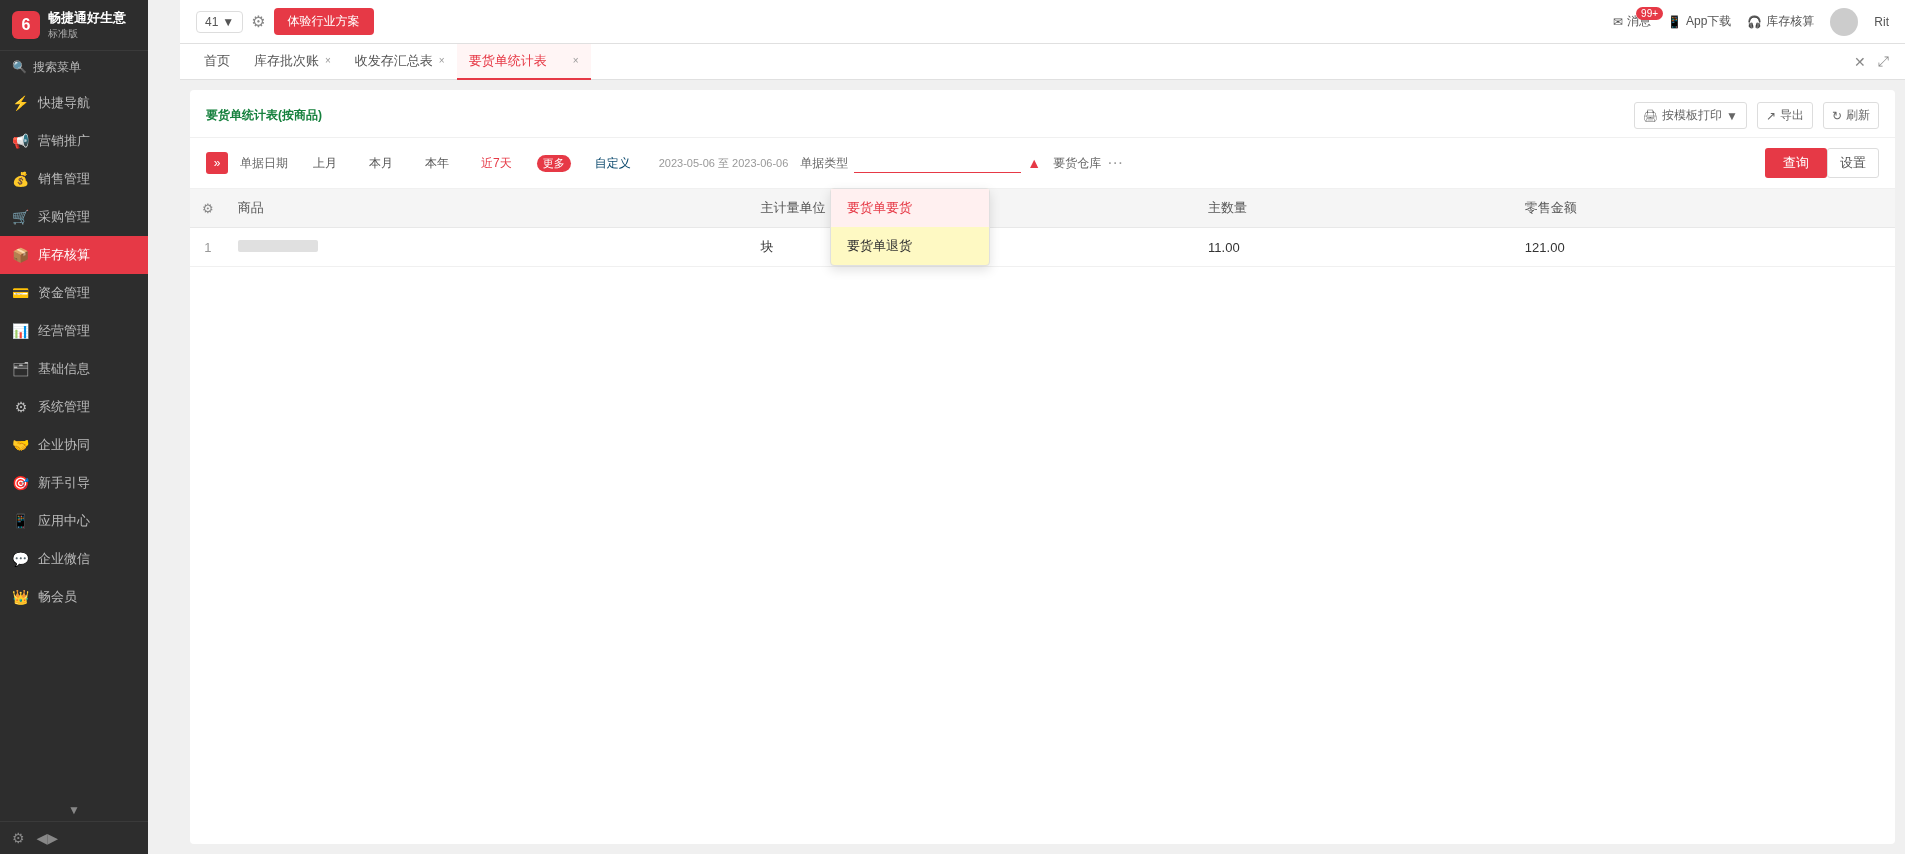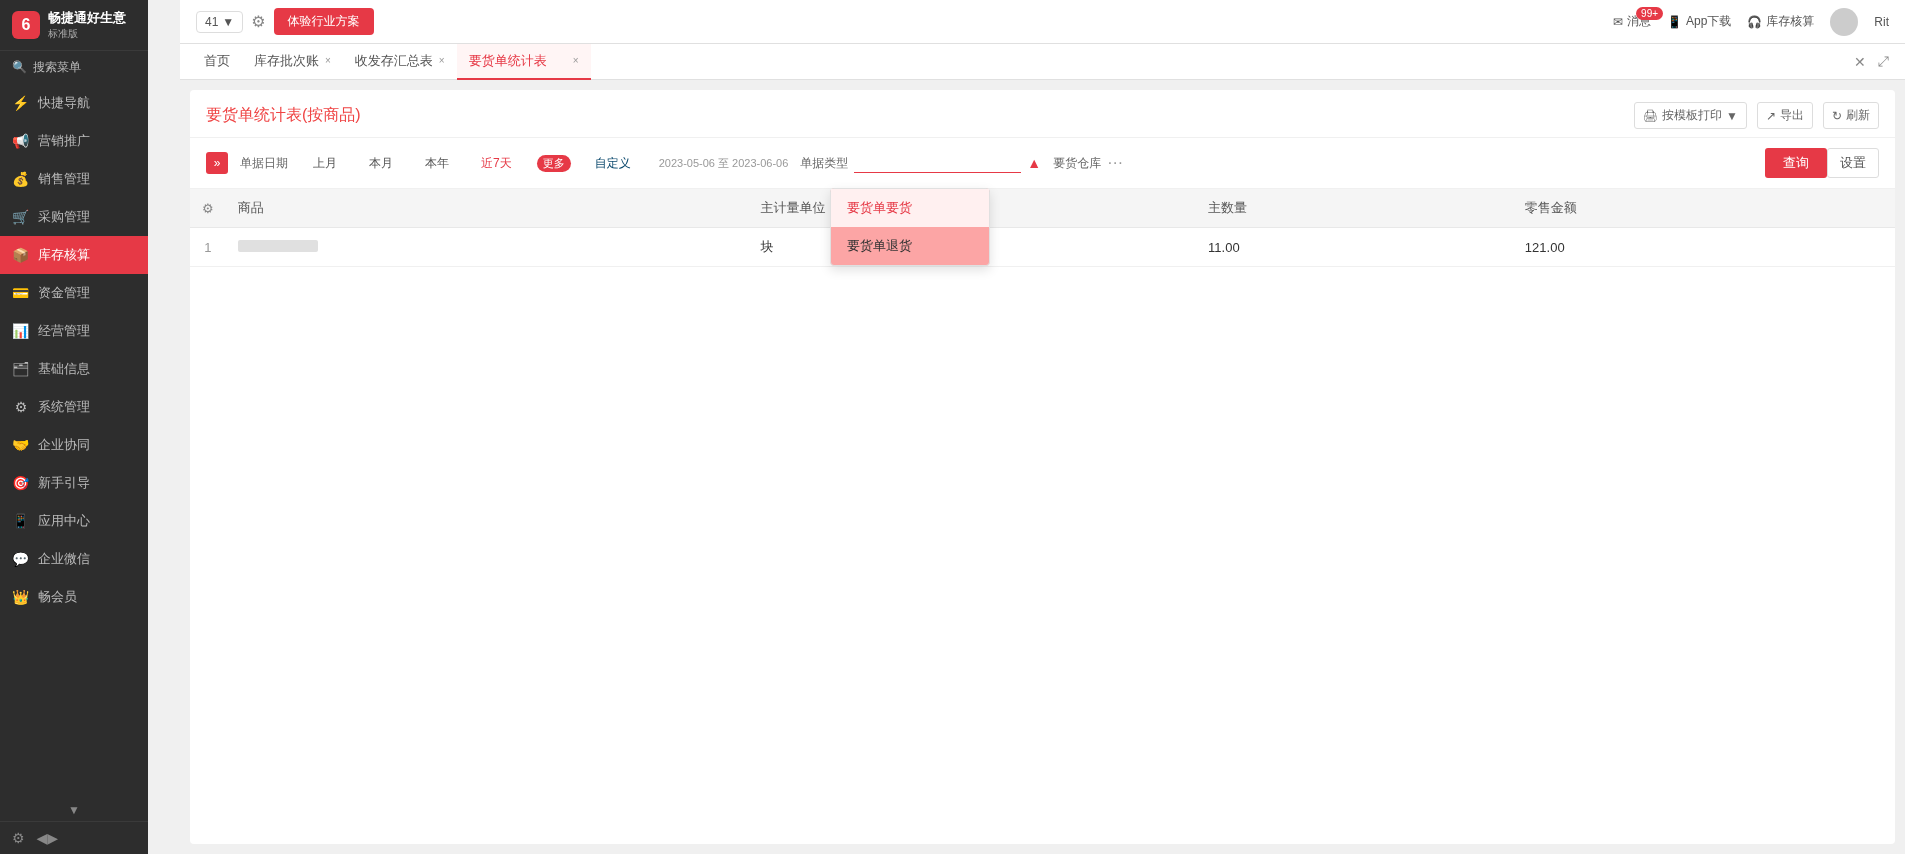--- a/index.html
+++ b/index.html
@@ -147,21 +147,21 @@
       margin: 10px;
       border-radius: 4px;
       min-height: calc(100% - 20px);
     }
 
     .page-header {
       display: flex; align-items: center; justify-content: space-between;
       padding: 12px 16px 8px;
       border-bottom: 1px solid #f0f0f0;
     }
-    .page-title { font-size: 16px; font-weight: normal; color: #ef4444; }
+    .page-title { font-size: 12px; font-weight: bold; color: #15803d; }
     .page-actions { display: flex; align-items: center; gap: 10px; }
     .action-btn {
       display: flex; align-items: center; gap: 4px;
       font-size: 12px; color: #666; cursor: pointer;
       padding: 4px 8px; border: 1px solid #ddd; border-radius: 3px;
       background: #fff;
     }
 
     
     .filter-bar {
@@ -213,21 +213,21 @@
     .settings-btn {
       background: #fff; color: #555; border: 1px solid #ddd; border-radius: 3px;
       padding: 5px 12px; cursor: pointer; font-size: 13px;
     }
 
     
     .dropdown-menu {
       position: absolute;
       top: 100%;
       left: 640px;
-      background: #fca5a5;
+      background: #fef9c3;
       border: 1px solid #e0e0e0;
       border-radius: 4px;
       box-shadow: 0 4px 12px rgba(0,0,0,0.12);
       z-index: 100;
       min-width: 160px;
     }
     .dropdown-item {
       padding: 10px 16px;
       font-size: 13px;
       color: #333;

